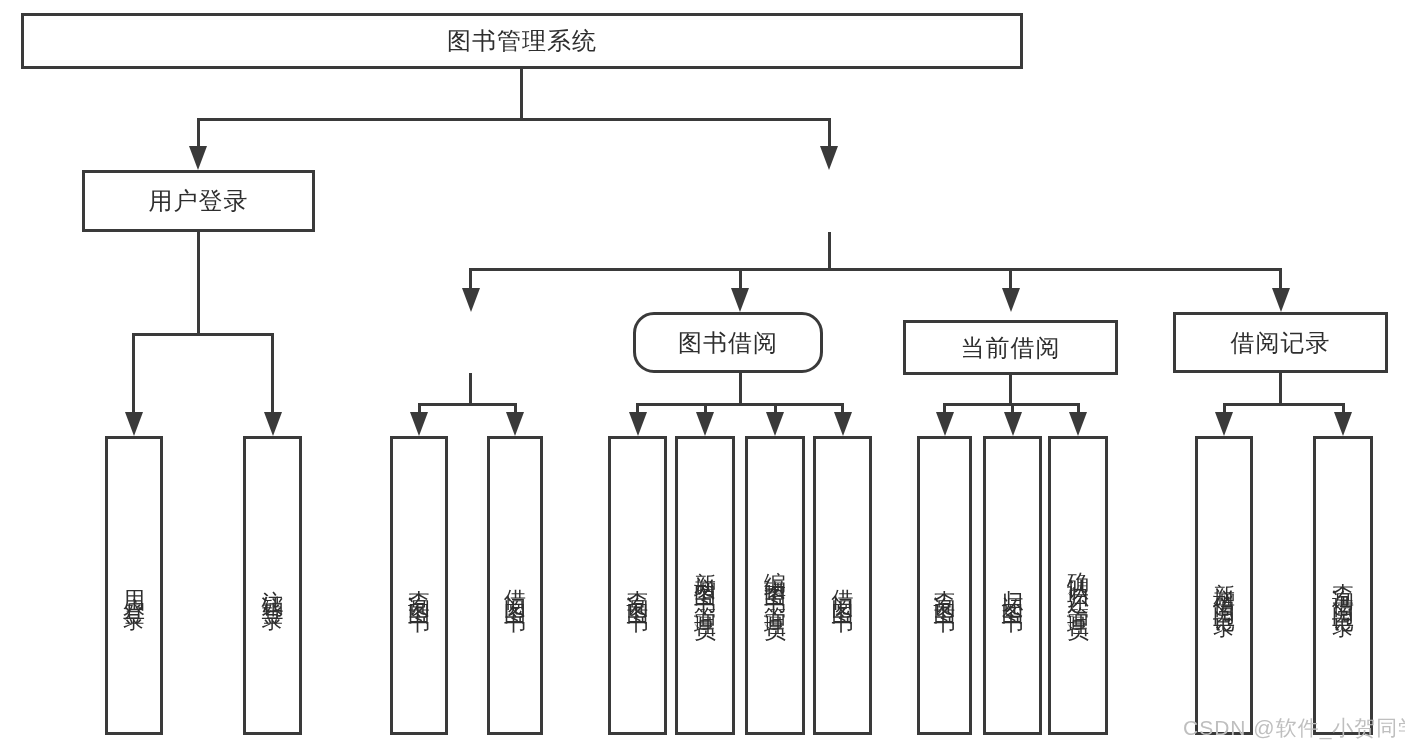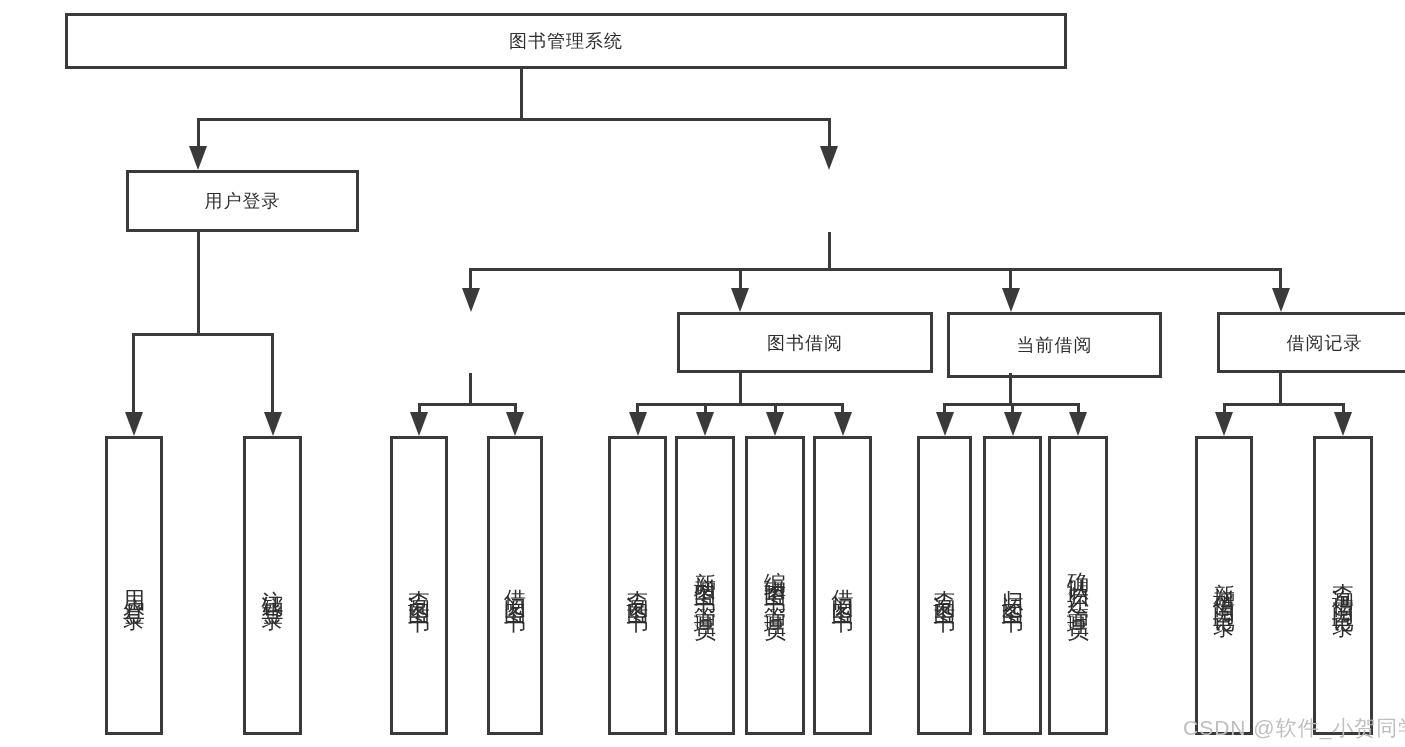--- a/index.html
+++ b/index.html
@@ -11,21 +11,21 @@
     color:#2e2e2e;
     overflow:hidden;
   }
   .box{
     position:absolute;
     box-sizing:border-box;
     border:3px solid #3a3a3a;
     background:#ffffff;
     display:flex;align-items:center;justify-content:center;
   }
-  .hbox{font-size:18px;letter-spacing:1px;margin-left:44px;}
+  .hbox{font-size:24px;letter-spacing:1px;}
   .vbox{
     writing-mode:vertical-lr;
     text-orientation:mixed;
     font-size:22px;
     letter-spacing:7px;
     line-height:1;
   }
   .vline{position:absolute;width:3px;background:#3a3a3a;}
   .hline{position:absolute;height:3px;background:#3a3a3a;}
   .arrow{
@@ -72,22 +72,22 @@
   <div class="hline" style="left:469px;top:268px;width:813px;"></div>
   <div class="vline" style="left:469px;top:268px;height:24px;"></div>
   <div class="arrow" style="left:462px;top:288px;"></div>
   <div class="vline" style="left:739px;top:268px;height:24px;"></div>
   <div class="arrow" style="left:731px;top:288px;"></div>
   <div class="vline" style="left:1009px;top:268px;height:24px;"></div>
   <div class="arrow" style="left:1002px;top:288px;"></div>
   <div class="vline" style="left:1279px;top:268px;height:24px;"></div>
   <div class="arrow" style="left:1272px;top:288px;"></div>
 
-  <div class="box hbox" style="left:633px;top:312px;width:256px;height:61px;">图书借阅</div>
-  <div class="box hbox" style="left:903px;top:312px;width:215px;height:66px;">当前借阅</div>
+  <div class="box hbox" style="left:633px;top:312px;width:190px;height:61px;border-radius:21px;">图书借阅</div>
+  <div class="box hbox" style="left:903px;top:320px;width:215px;height:55px;">当前借阅</div>
   <div class="box hbox" style="left:1173px;top:312px;width:215px;height:61px;">借阅记录</div>
 
   <div class="vline" style="left:469px;top:373px;height:33px;"></div>
   <div class="hline" style="left:418px;top:403px;width:99px;"></div>
   <div class="vline" style="left:418px;top:403px;height:12px;"></div>
   <div class="arrow" style="left:410px;top:412px;"></div>
   <div class="vline" style="left:514px;top:403px;height:12px;"></div>
   <div class="arrow" style="left:506px;top:412px;"></div>
 
   <div class="vline" style="left:739px;top:373px;height:33px;"></div>

